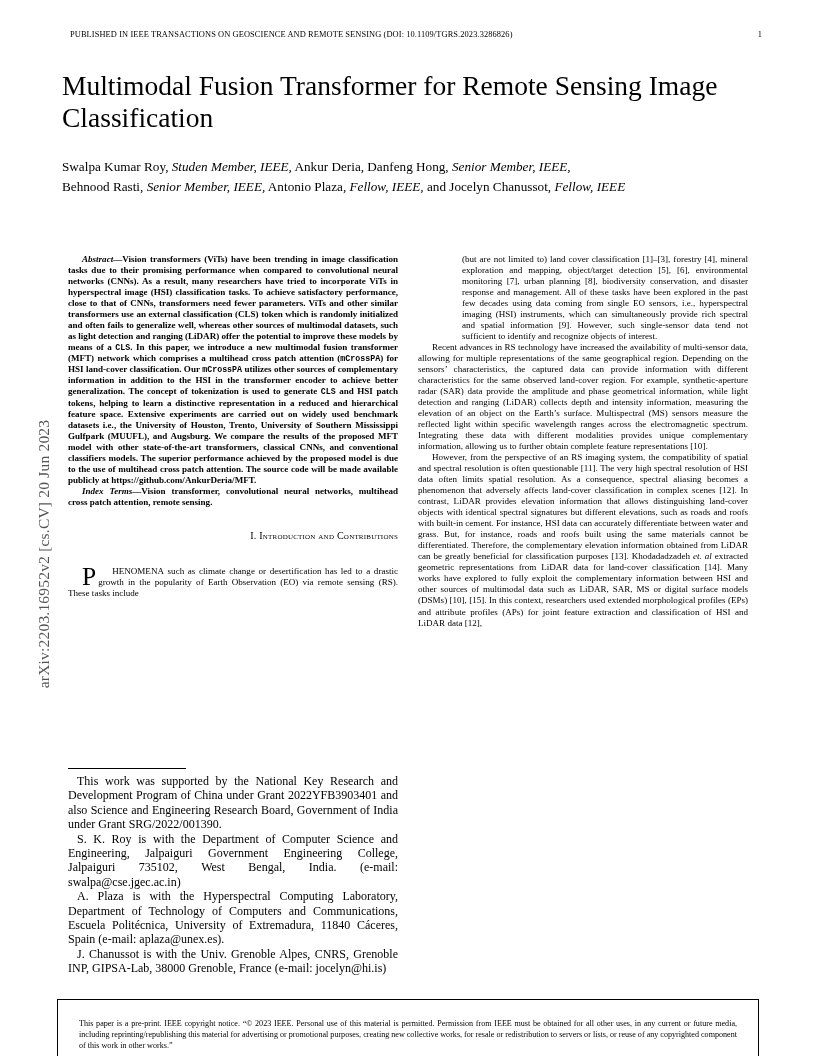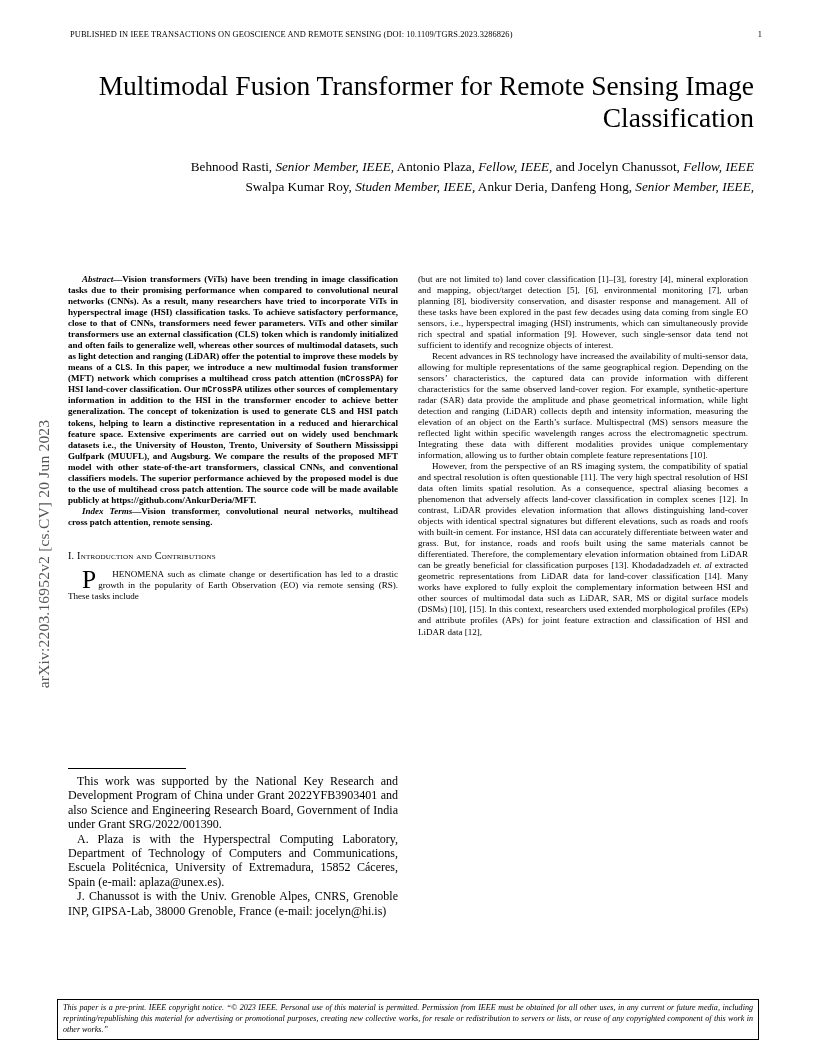--- a/index.html
+++ b/index.html
@@ -49,50 +49,50 @@
   }
   .run-head .rh-left { white-space: nowrap; }
   .run-head .rh-right { white-space: nowrap; }
 
   
   .title-block {
     position: absolute;
     left: 62px;
     top: 70px;
     width: 692px;
-    text-align: right;
+    text-align: left;
   }
   .paper-title {
     font-size: 27.5px;
     line-height: 1.18;
     font-weight: normal;
     margin: 0;
   }
   .authors {
     margin-top: 22px;
     font-size: 13.2px;
     line-height: 1.52;
   }
   .authors .it { font-style: italic; }
 
   
   .col {
     position: absolute;
-    top: 274px;
+    top: 254px;
     width: 330px;
     text-align: justify;
     font-size: 9.05px;
     line-height: 1.218;
     hyphens: none;
   }
   .col-left  { left: 68px; }
   .col-right { left: 418px; }
 
   .col p { margin: 0; text-indent: 14px; }
-  .col p.noindent { text-indent: 0; }
+  .col p.noindent { text-indent: 0; margin-left: 44px; }
 
   
   .abstract {
     font-weight: bold;
     text-align: justify;
   }
   .abstract .lead { font-style: italic; font-weight: bold; }
   .mono {
     font-family: "Liberation Mono", "DejaVu Sans Mono", monospace;
     font-size: 8.3px;
@@ -101,25 +101,25 @@
   .idx {
     font-weight: bold;
     margin-top: 9px;
     text-indent: 14px;
     text-align: justify;
   }
   .idx .lead { font-style: italic; font-weight: bold; }
 
   
   .sec-head {
-    text-align: left;
+    text-align: right;
     font-variant: small-caps;
     font-size: 10.2px;
     margin-top: 22px;
-    margin-bottom: 7px;
+    margin-bottom: 24px;
     letter-spacing: 0.2px;
   }
 
   
   .dropcap-para {
     text-indent: 0;
     position: relative;
   }
   .dropcap {
     float: left;
@@ -156,39 +156,39 @@
     left: 57px;
     top: 999px;
     width: 702px;
     border: 1px solid #000000;
     padding: 3px 5px 4px 5px;
     box-sizing: border-box;
     font-size: 8.1px;
     line-height: 1.33;
     text-align: justify;
   }
-  .copyright-box p { margin: 0; font-style: italic; }
+  .copyright-box p { margin: 16px; }
 </style>
 </head>
 <body>
 
 <div class="page">
 
   <div class="arxiv-stamp">arXiv:2203.16952v2  [cs.CV]  20 Jun 2023</div>
 
   <div class="run-head">
     <span class="rh-left">PUBLISHED IN IEEE TRANSACTIONS ON GEOSCIENCE AND REMOTE SENSING (DOI: 10.1109/TGRS.2023.3286826)</span>
     <span class="rh-right">1</span>
   </div>
 
   <div class="title-block">
     <h1 class="paper-title">Multimodal Fusion Transformer for Remote Sensing Image Classification</h1>
     <div class="authors">
+      <div><span>Swalpa Kumar Roy, </span><span class="it">Studen Member, IEEE,</span><span> Ankur Deria, Danfeng Hong, </span><span class="it">Senior Member, IEEE,</span></div>
       <div><span>Behnood Rasti, </span><span class="it">Senior Member, IEEE,</span><span> Antonio Plaza, </span><span class="it">Fellow, IEEE,</span><span> and Jocelyn Chanussot, </span><span class="it">Fellow, IEEE</span></div>
-      <div><span>Swalpa Kumar Roy, </span><span class="it">Studen Member, IEEE,</span><span> Ankur Deria, Danfeng Hong, </span><span class="it">Senior Member, IEEE,</span></div>
     </div>
   </div>
 
   <div class="col col-left">
     <p class="abstract"><span class="lead">Abstract</span><span>—</span><span>Vision transformers (ViTs) have been trending in image classification tasks due to their promising performance when compared to convolutional neural networks (CNNs). As a result, many researchers have tried to incorporate ViTs in hyperspectral image (HSI) classification tasks. To achieve satisfactory performance, close to that of CNNs, transformers need fewer parameters. ViTs and other similar transformers use an external classification (CLS) token which is randomly initialized and often fails to generalize well, whereas other sources of multimodal datasets, such as light detection and ranging (LiDAR) offer the potential to improve these models by means of a </span><span class="mono">CLS</span><span>. In this paper, we introduce a new multimodal fusion transformer (MFT) network which comprises a multihead cross patch attention (</span><span class="mono">mCrossPA</span><span>) for HSI land-cover classification. Our </span><span class="mono">mCrossPA</span><span> utilizes other sources of complementary information in addition to the HSI in the transformer encoder to achieve better generalization. The concept of tokenization is used to generate </span><span class="mono">CLS</span><span> and HSI patch tokens, helping to learn a distinctive representation in a reduced and hierarchical feature space. Extensive experiments are carried out on widely used benchmark datasets i.e., the University of Houston, Trento, University of Southern Mississippi Gulfpark (MUUFL), and Augsburg. We compare the results of the proposed MFT model with other state-of-the-art transformers, classical CNNs, and conventional classifiers models. The superior performance achieved by the proposed model is due to the use of multihead cross patch attention. The source code will be made available publicly at https://github.com/AnkurDeria/MFT.</span></p>
 
     <p class="idx"><span class="lead">Index Terms</span><span>—</span><span>Vision transformer, convolutional neural networks, multihead cross patch attention, remote sensing.</span></p>
 
     <div class="sec-head">I.  Introduction and Contributions</div>
 
@@ -197,21 +197,22 @@
 
   <div class="col col-right">
     <p class="noindent">(but are not limited to) land cover classification [1]–[3], forestry [4], mineral exploration and mapping, object/target detection [5], [6], environmental monitoring [7], urban planning [8], biodiversity conservation, and disaster response and management. All of these tasks have been explored in the past few decades using data coming from single EO sensors, i.e., hyperspectral imaging (HSI) instruments, which can simultaneously provide rich spectral and spatial information [9]. However, such single-sensor data tend not sufficient to identify and recognize objects of interest.</p>
     <p>Recent advances in RS technology have increased the availability of multi-sensor data, allowing for multiple representations of the same geographical region. Depending on the sensors’ characteristics, the captured data can provide information with different characteristics for the same observed land-cover region. For example, synthetic-aperture radar (SAR) data provide the amplitude and phase geometrical information, while light detection and ranging (LiDAR) collects depth and intensity information, measuring the elevation of an object on the Earth’s surface. Multispectral (MS) sensors measure the reflected light within specific wavelength ranges across the electromagnetic spectrum. Integrating these data with different modalities provides unique complementary information, allowing us to further obtain complete feature representations [10].</p>
     <p><span>However, from the perspective of an RS imaging system, the compatibility of spatial and spectral resolution is often questionable [11]. The very high spectral resolution of HSI data often limits spatial resolution. As a consequence, spectral aliasing becomes a phenomenon that adversely affects land-cover classification in complex scenes [12]. In contrast, LiDAR provides elevation information that allows distinguishing land-cover objects with identical spectral signatures but different elevations, such as roads and roofs with built-in cement. For instance, HSI data can accurately differentiate between water and grass. But, for instance, roads and roofs built using the same materials cannot be differentiated. Therefore, the complementary elevation information obtained from LiDAR can be greatly beneficial for classification purposes [13]. Khodadadzadeh </span><span style="font-style:italic">et. al</span><span> extracted geometric representations from LiDAR data for land-cover classification [14]. Many works have explored to fully exploit the complementary information between HSI and other sources of multimodal data such as LiDAR, SAR, MS or digital surface models (DSMs) [10], [15]. In this context, researchers used extended morphological profiles (EPs) and attribute profiles (APs) for joint feature extraction and classification of HSI and LiDAR data [12],</span></p>
   </div>
 
   <div class="fn-rule"></div>
   <div class="footnotes">
     <p>This work was supported by the National Key Research and Development Program of China under Grant 2022YFB3903401 and also Science and Engineering Research Board, Government of India under Grant SRG/2022/001390.</p>
-    <p>A. Plaza is with the Hyperspectral Computing Laboratory, Department of Technology of Computers and Communications, Escuela Politécnica, University of Extremadura, 15852 Cáceres, Spain (e-mail: aplaza@unex.es).</p>
+    <p>S. K. Roy is with the Department of Computer Science and Engineering, Jalpaiguri Government Engineering College, Jalpaiguri 735102, West Bengal, India. (e-mail: swalpa@cse.jgec.ac.in)</p>
+    <p>A. Plaza is with the Hyperspectral Computing Laboratory, Department of Technology of Computers and Communications, Escuela Politécnica, University of Extremadura, 11840 Cáceres, Spain (e-mail: aplaza@unex.es).</p>
     <p>J. Chanussot is with the Univ. Grenoble Alpes, CNRS, Grenoble INP, GIPSA-Lab, 38000 Grenoble, France (e-mail: jocelyn@hi.is)</p>
   </div>
 
   <div class="copyright-box">
     <p>This paper is a pre-print. IEEE copyright notice. “© 2023 IEEE. Personal use of this material is permitted. Permission from IEEE must be obtained for all other uses, in any current or future media, including reprinting/republishing this material for advertising or promotional purposes, creating new collective works, for resale or redistribution to servers or lists, or reuse of any copyrighted component of this work in other works.”</p>
   </div>
 
 </div>
 
 </body></html>

